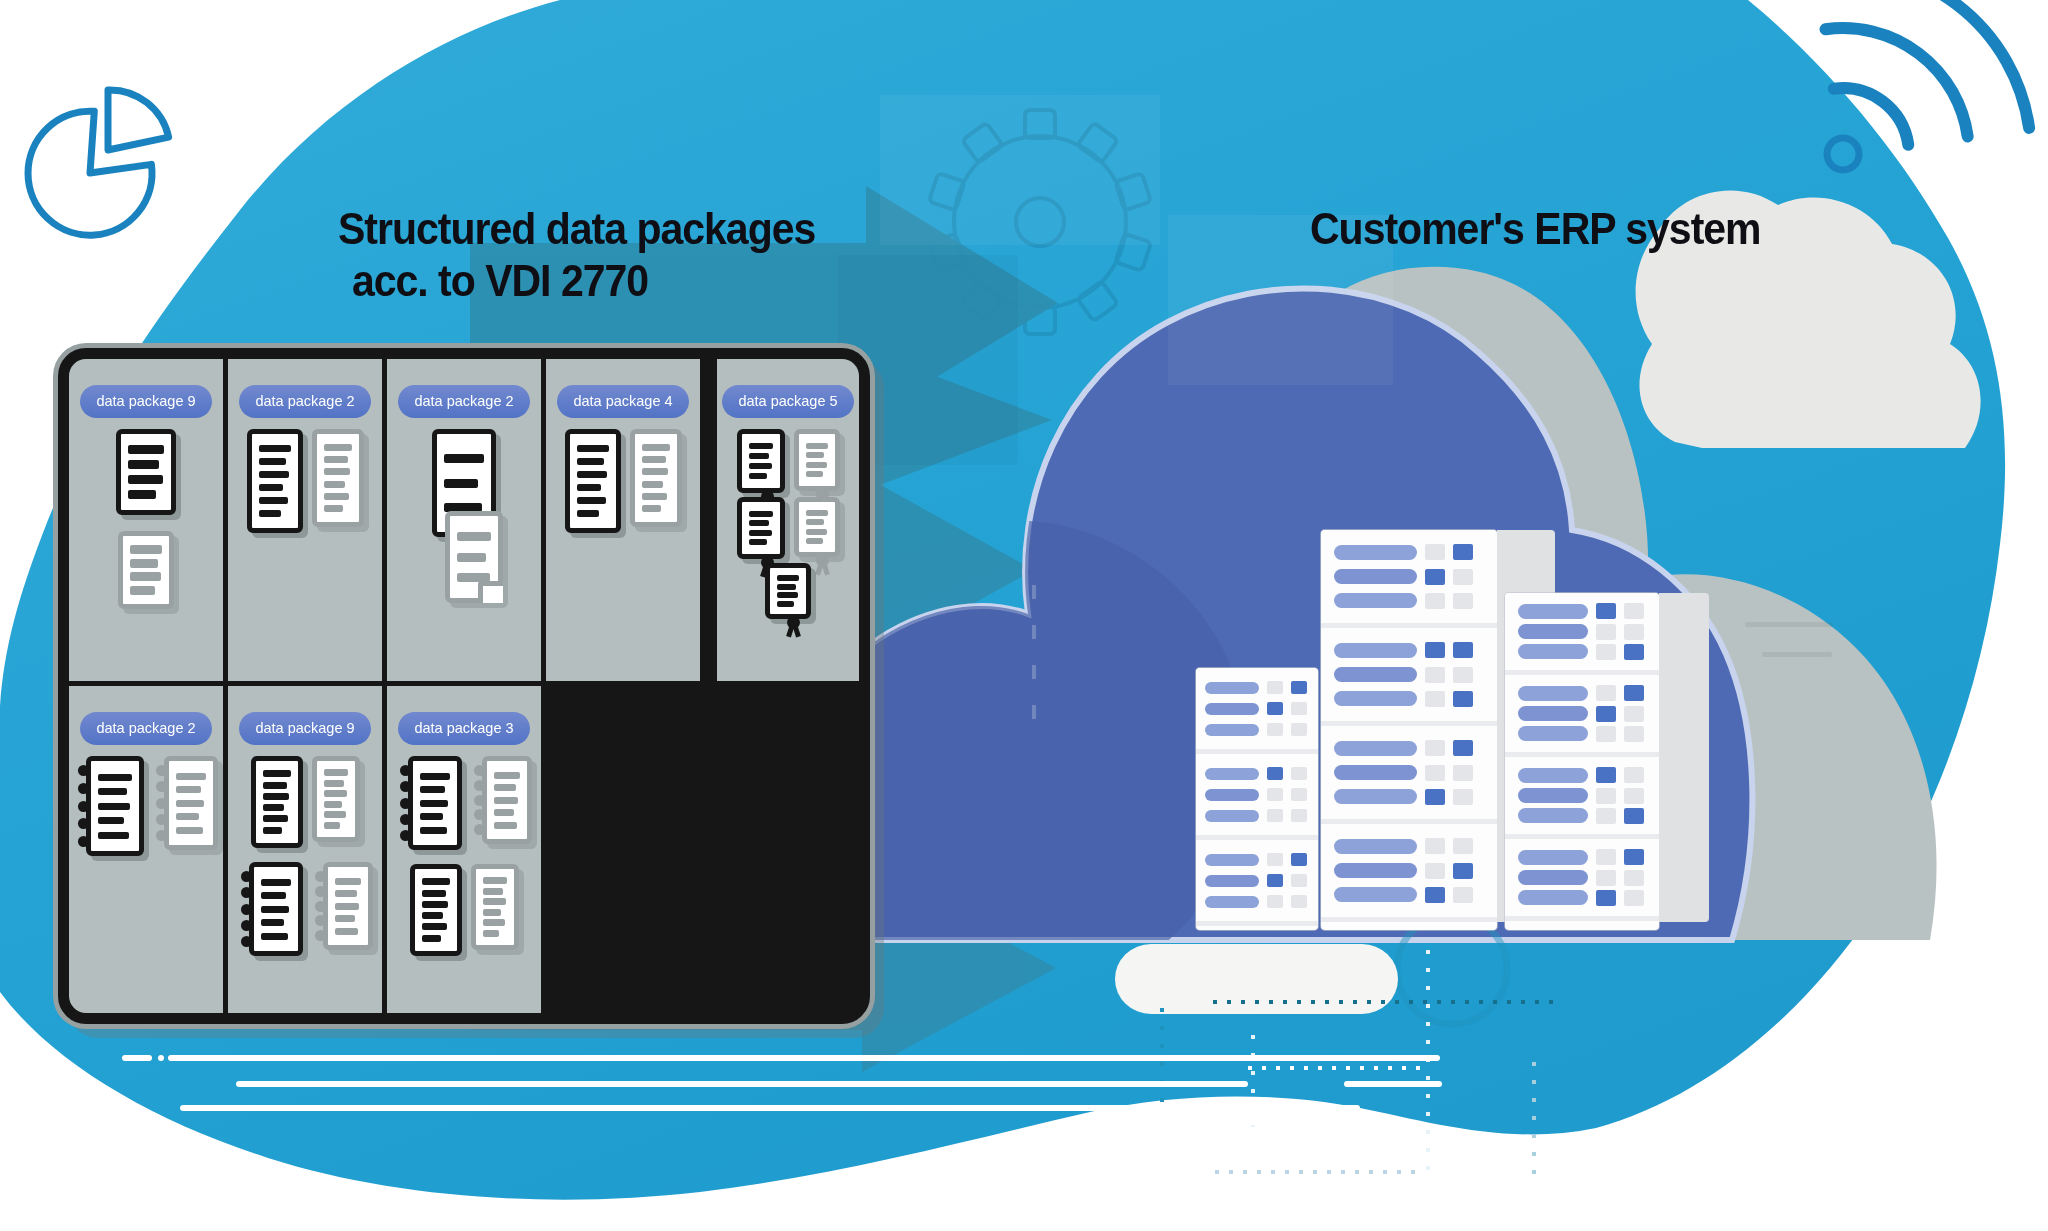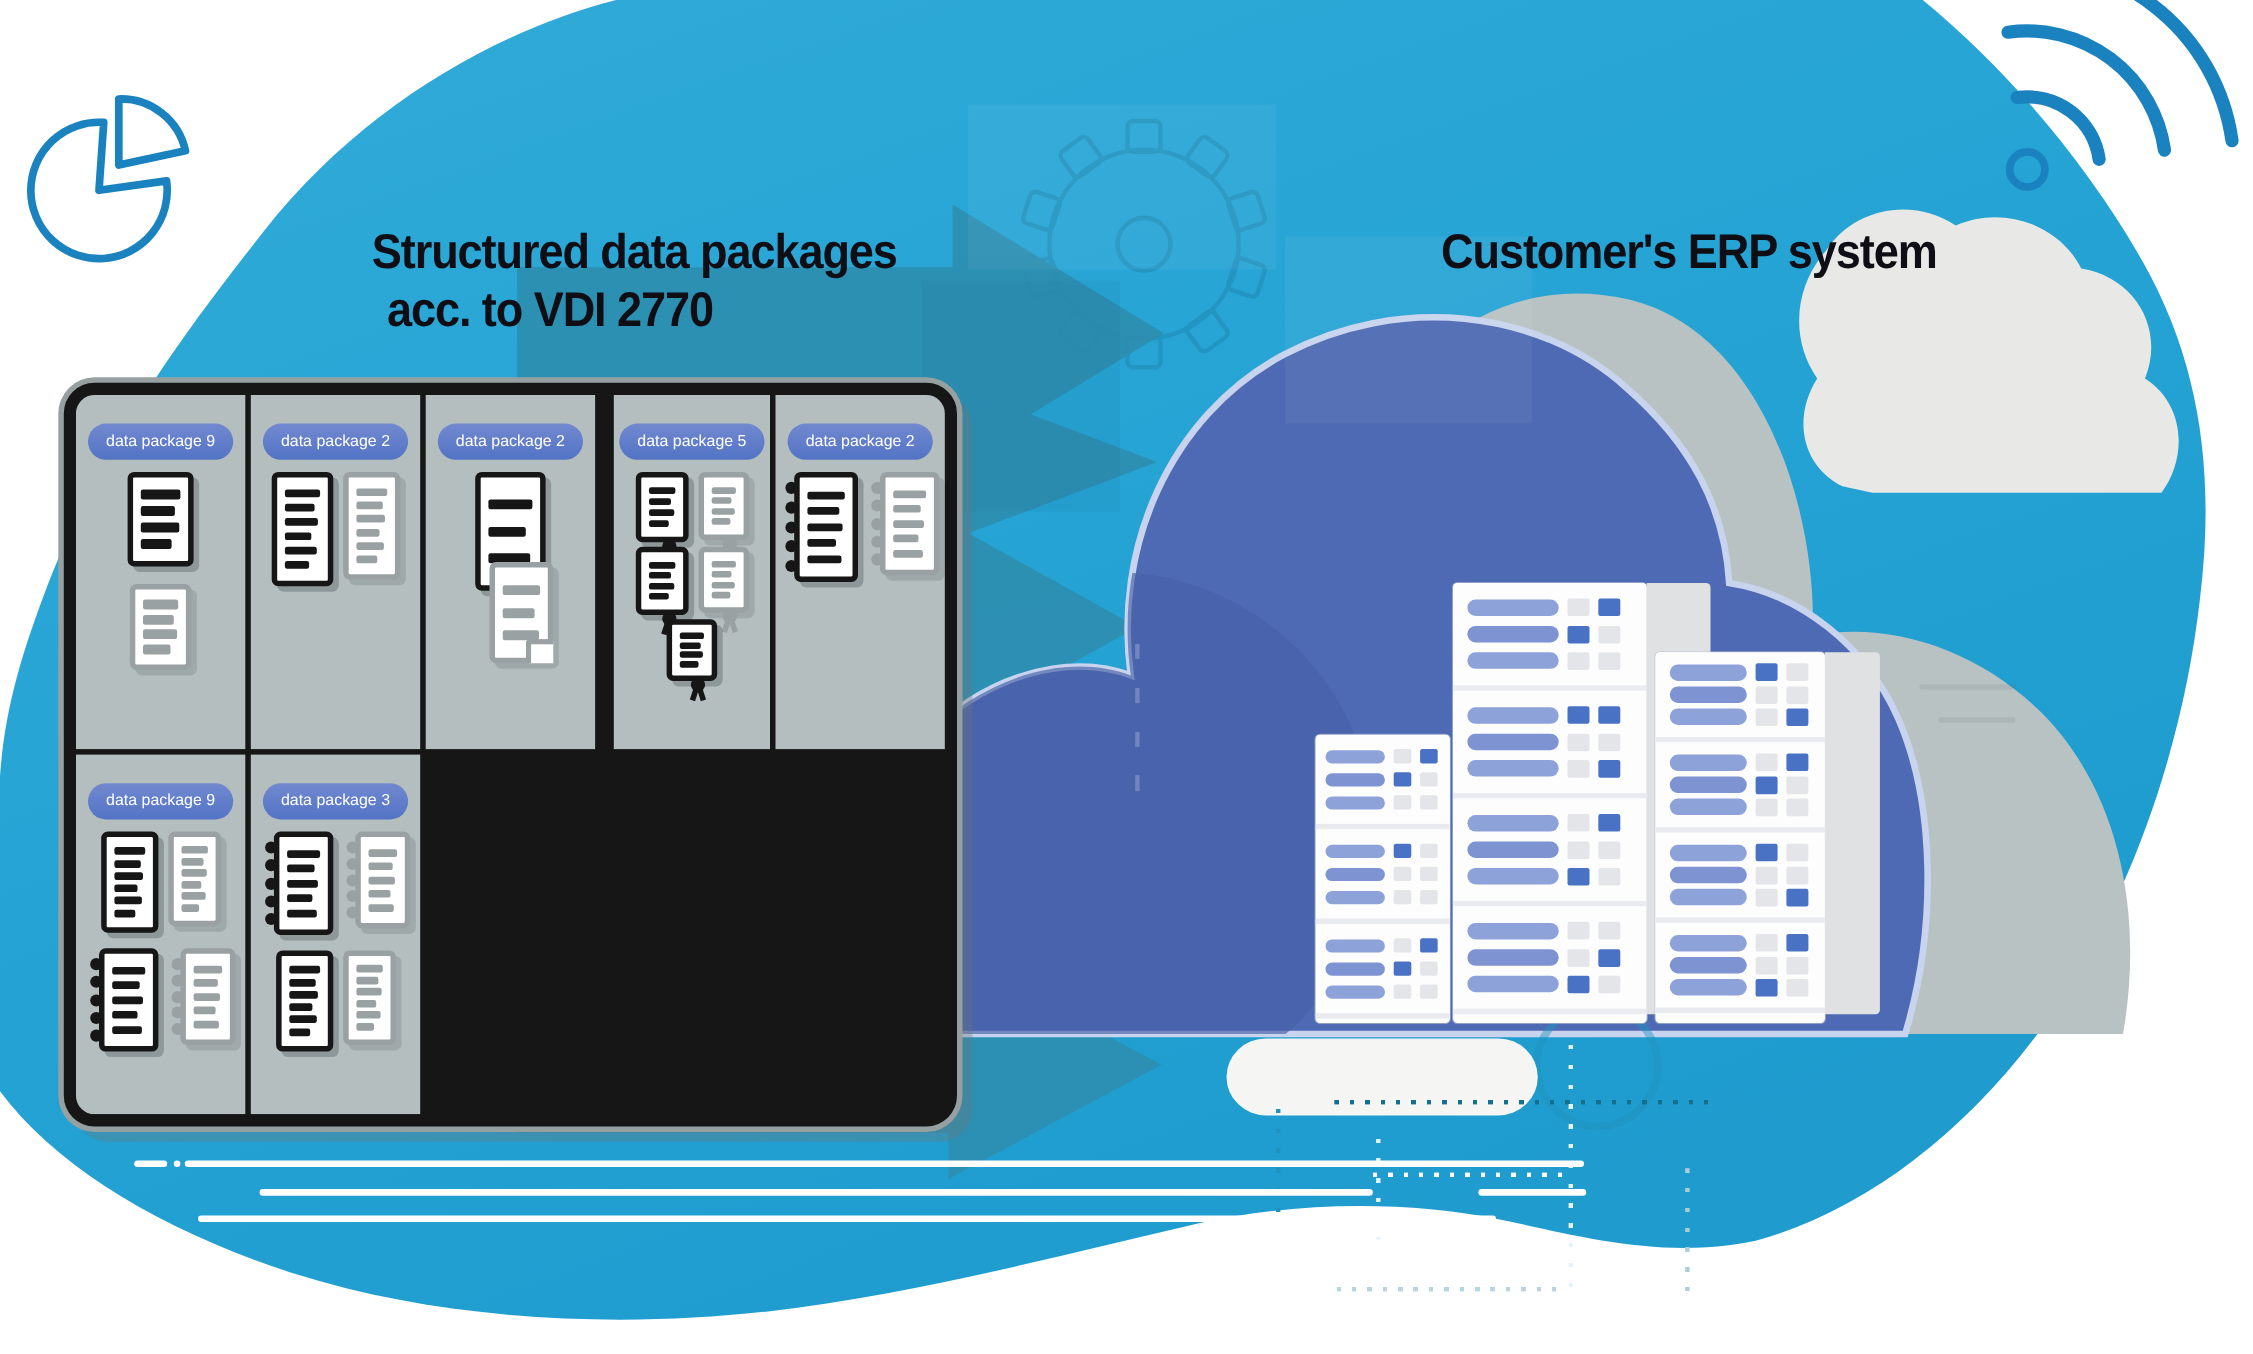--- a/index.html
+++ b/index.html
@@ -243,20 +243,41 @@
         </div>
         <div class="icons-row" style="margin-left: 20px; margin-top: -42px;">
           <div class="doc docfold gray" style="width: 58px; height: 92px;">
             <div class="bar" style="width: 100%;"></div>
             <div class="bar" style="width: 86%;"></div>
             <div class="bar" style="width: 96%;"></div>
             <div class="fold"></div>
           </div>
         </div>
       </div>
+      <div class="cell">
+        <div class="pkg-label">data package 4</div>
+        <div class="icons-row">
+          <div class="doc list black" style="width: 56px; height: 104px;">
+            <div class="bar" style="width: 100%;"></div>
+            <div class="bar" style="width: 86%;"></div>
+            <div class="bar" style="width: 96%;"></div>
+            <div class="bar" style="width: 78%;"></div>
+            <div class="bar" style="width: 92%;"></div>
+            <div class="bar" style="width: 70%;"></div>
+          </div>
+          <div class="doc list gray" style="width: 52px; height: 98px;">
+            <div class="bar" style="width: 100%;"></div>
+            <div class="bar" style="width: 86%;"></div>
+            <div class="bar" style="width: 96%;"></div>
+            <div class="bar" style="width: 78%;"></div>
+            <div class="bar" style="width: 92%;"></div>
+            <div class="bar" style="width: 70%;"></div>
+          </div>
+        </div>
+      </div>
       <div class="cell" style="gap: 0; margin-left: 12px;">
         <div class="pkg-label">data package 5</div>
         <div class="icons-row">
           <div class="doc cert black" style="width: 48px; height: 64px;">
             <div class="bar" style="width: 100%;"></div>
             <div class="bar" style="width: 86%;"></div>
             <div class="bar" style="width: 96%;"></div>
             <div class="bar" style="width: 78%;"></div>
             <div class="ribbon">
               <div class="t1"></div>

